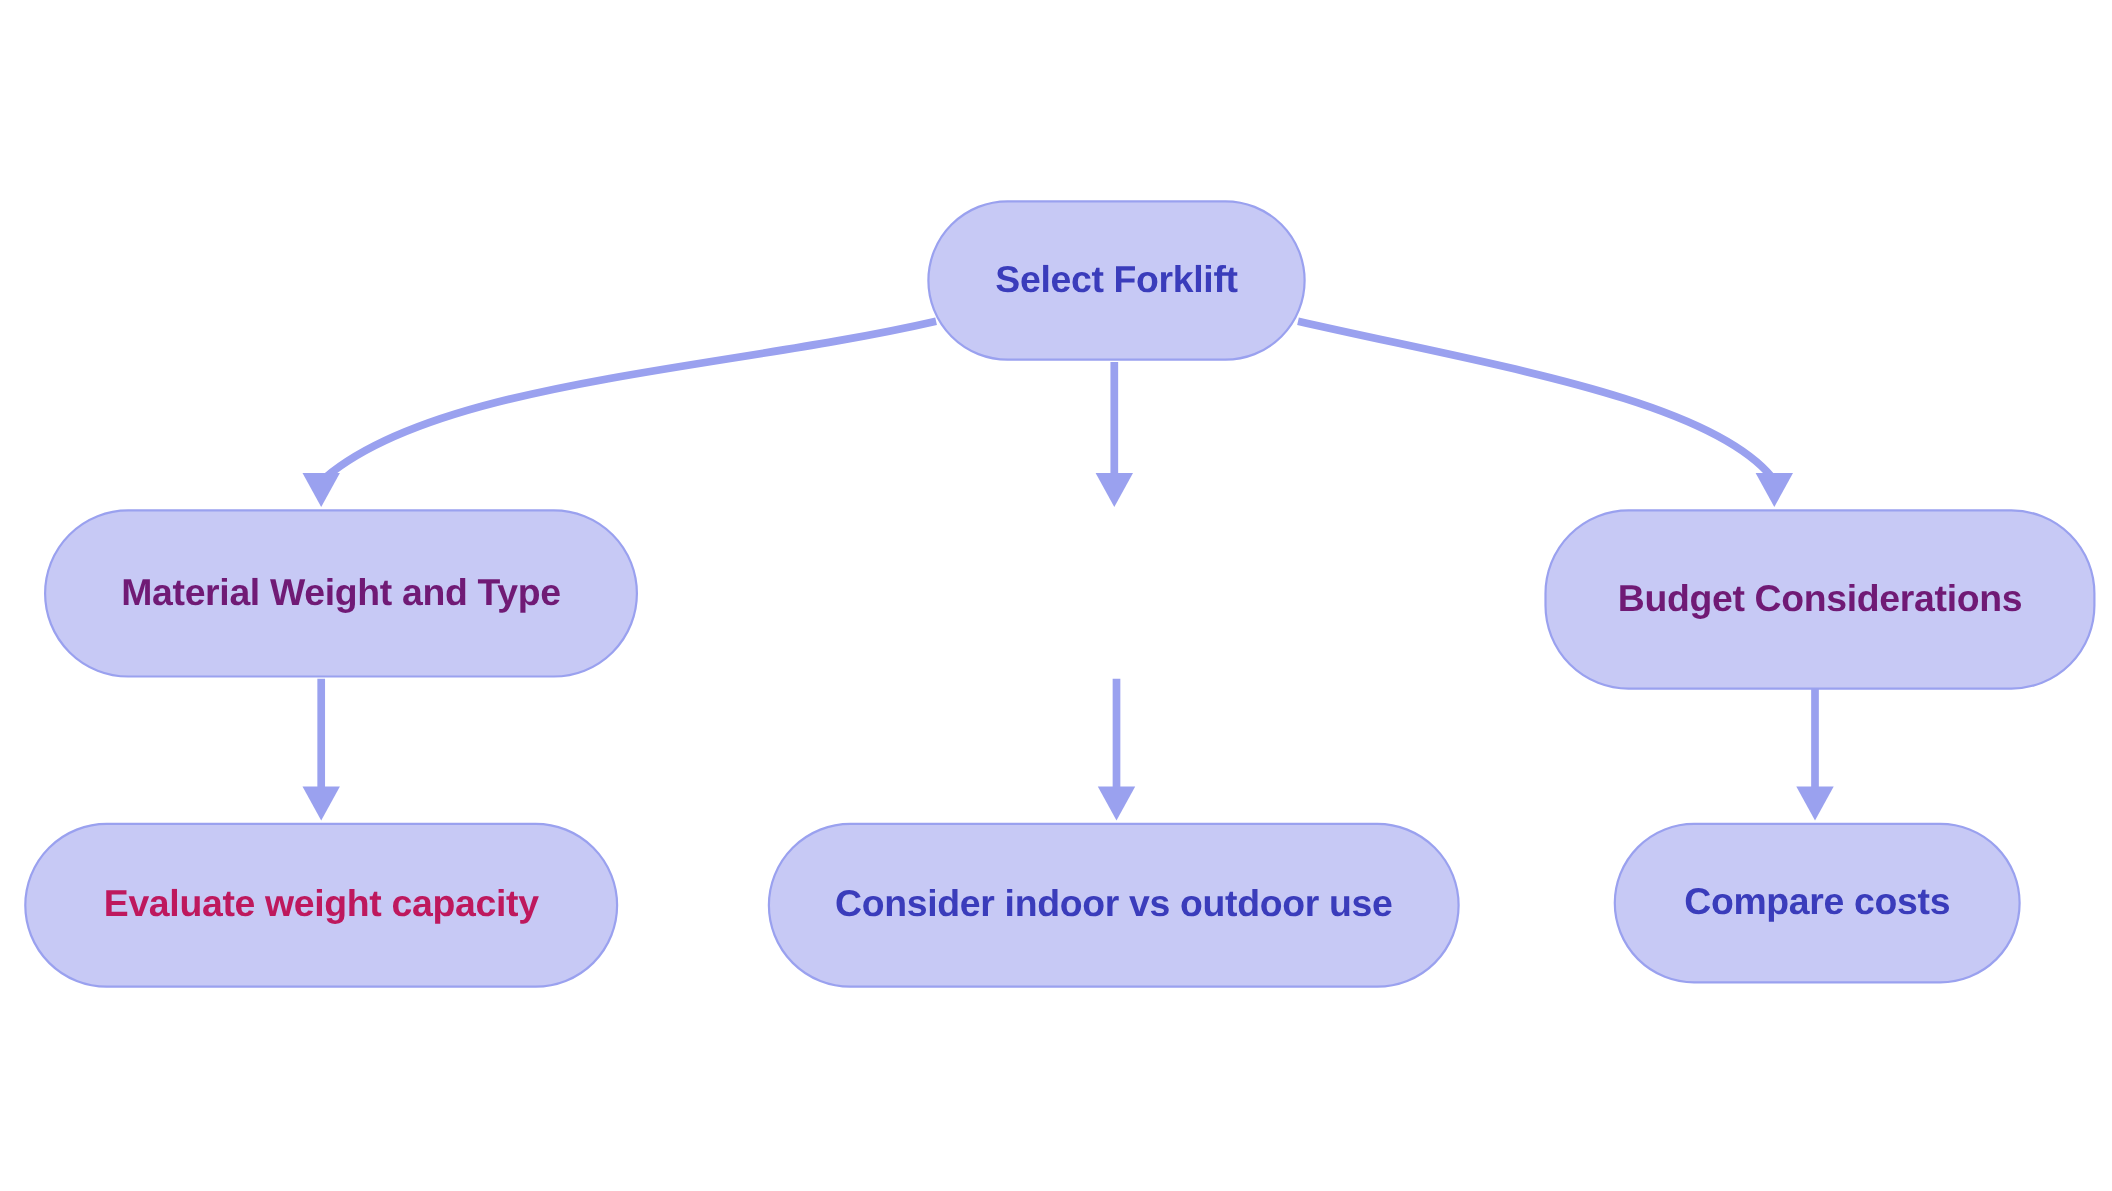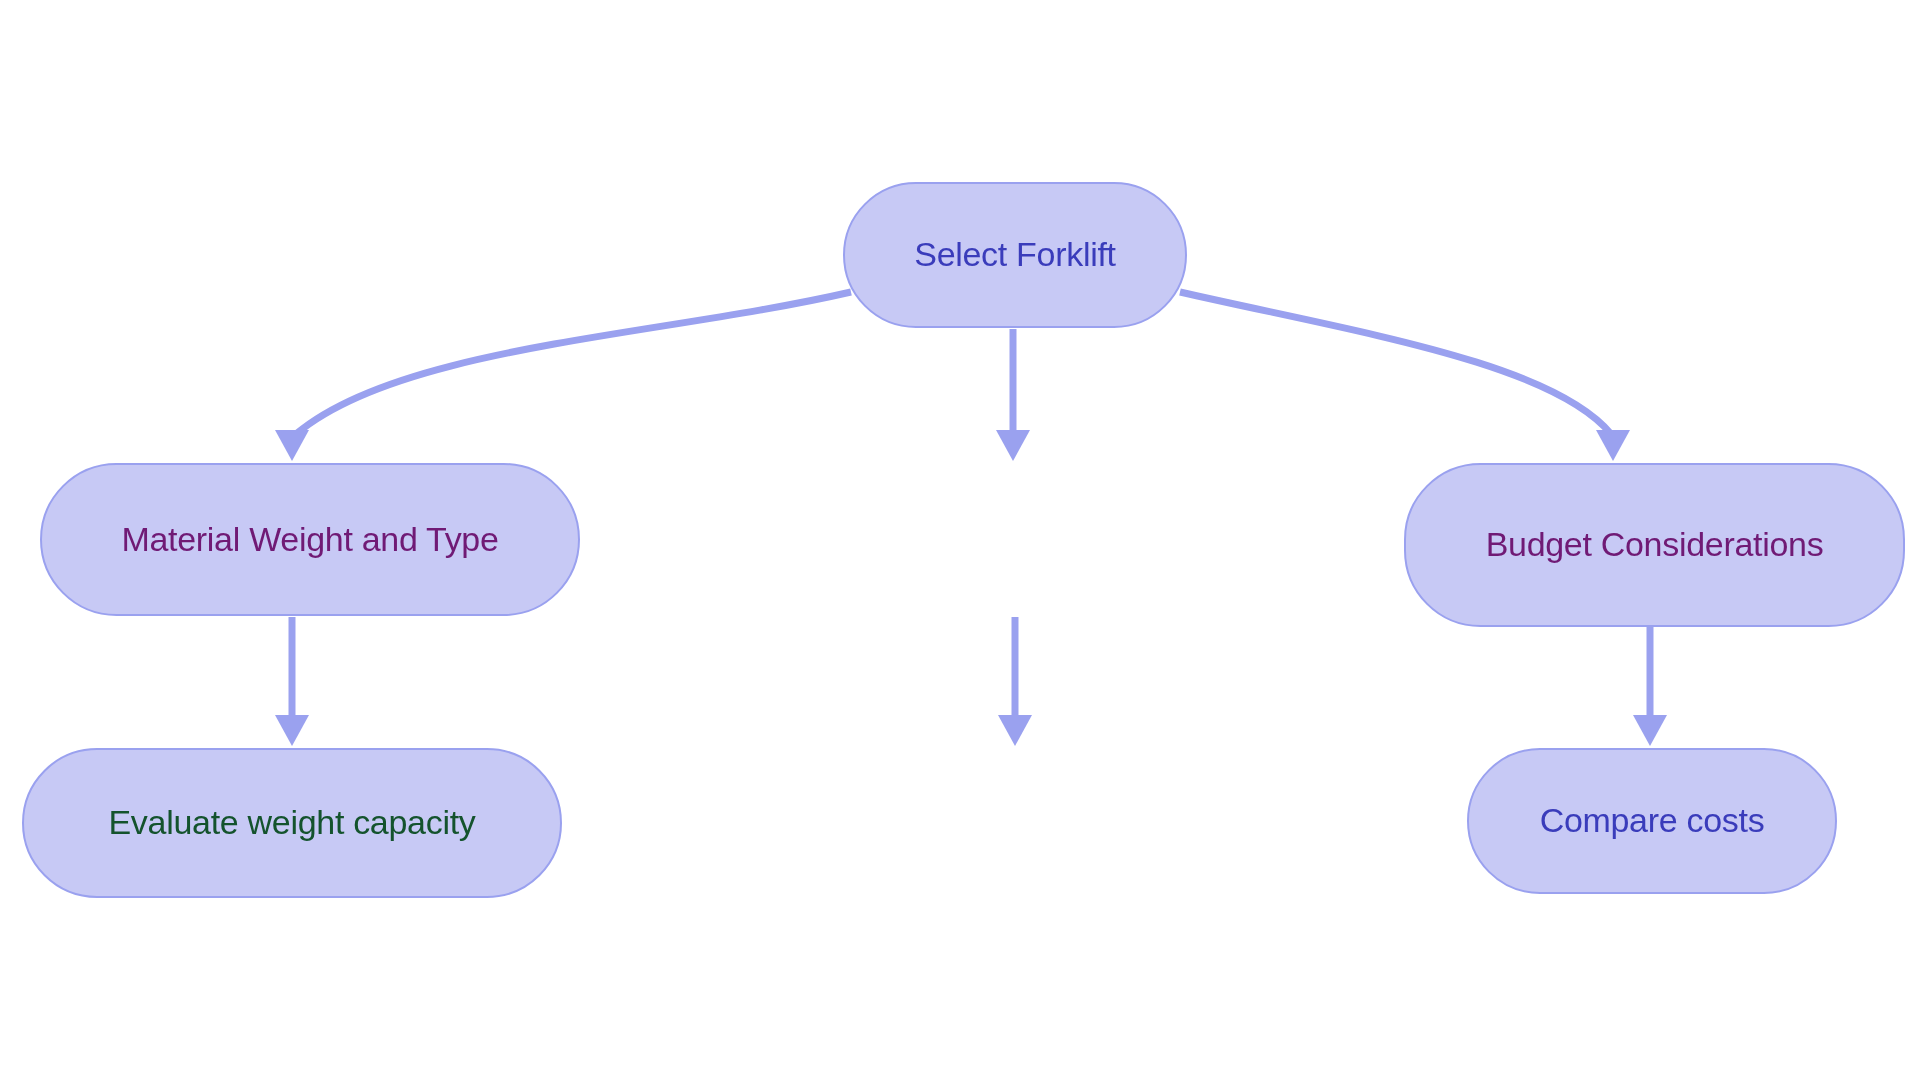--- a/index.html
+++ b/index.html
@@ -32,20 +32,21 @@
     display: flex;
     align-items: center;
     justify-content: center;
     text-align: left;
     border-style: solid;
     border-width: 2px;
     font-size: 34px;
     letter-spacing: -0.3px;
     line-height: 1.15;
     white-space: nowrap;
+    font-weight: bold;
   }
   .node span {
     display: block;
   }
 </style>
 </head>
 <body>
 
 <div class="canvas">
   <svg id="edge-layer" viewBox="0 0 1920 1083" xmlns="http://www.w3.org/2000/svg">
@@ -65,20 +66,23 @@
   <div id="node-layer">
       <div class="node" style="left: 843px; top: 182px; width: 344px; height: 146px; border-radius: 73px; background: rgb(199, 201, 245); border-color: rgb(154, 161, 239); color: rgb(58, 60, 187);">
         <span>Select Forklift</span>
       </div>
       <div class="node" style="left: 40px; top: 463px; width: 540px; height: 153px; border-radius: 76.5px; background: rgb(199, 201, 245); border-color: rgb(154, 161, 239); color: #701a75;">
         <span>Material Weight and Type</span>
       </div>
       <div class="node" style="left: 1404px; top: 463px; width: 501px; height: 164px; border-radius: 76.5px; background: rgb(199, 201, 245); border-color: rgb(154, 161, 239); color: #701a75;">
         <span>Budget Considerations</span>
       </div>
-      <div class="node" style="left: 22px; top: 748px; width: 540px; height: 150px; border-radius: 75px; background: rgb(199, 201, 245); border-color: rgb(154, 161, 239); color: #14532d;">
+      <div class="node" style="left: 22px; top: 748px; width: 540px; height: 150px; border-radius: 75px; background: rgb(199, 201, 245); border-color: rgb(154, 161, 239); color: #be185d;">
         <span>Evaluate weight capacity</span>
+      </div>
+      <div class="node" style="left: 698px; top: 748px; width: 629px; height: 150px; border-radius: 75px; background: rgb(199, 201, 245); border-color: rgb(154, 161, 239); color: rgb(58, 60, 187);">
+        <span>Consider indoor vs outdoor use</span>
       </div>
       <div class="node" style="left: 1467px; top: 748px; width: 370px; height: 146px; border-radius: 75px; background: rgb(199, 201, 245); border-color: rgb(154, 161, 239); color: rgb(58, 60, 187);">
         <span>Compare costs</span>
       </div>
     </div>
 </div>
 
 </body></html>

